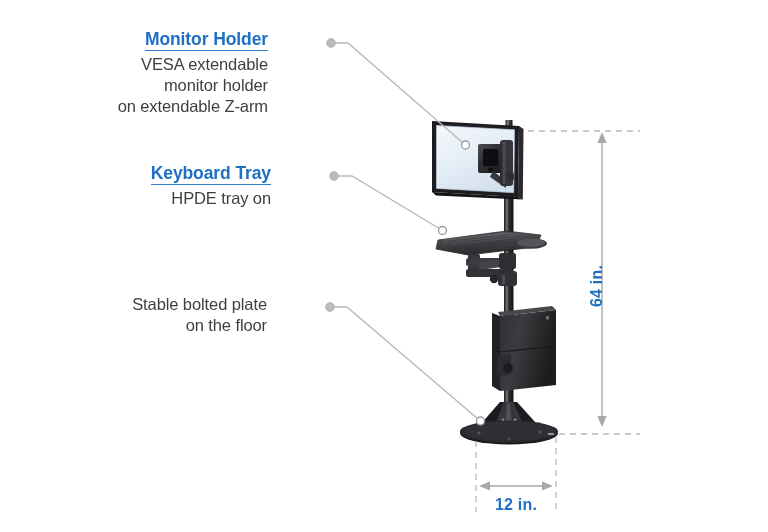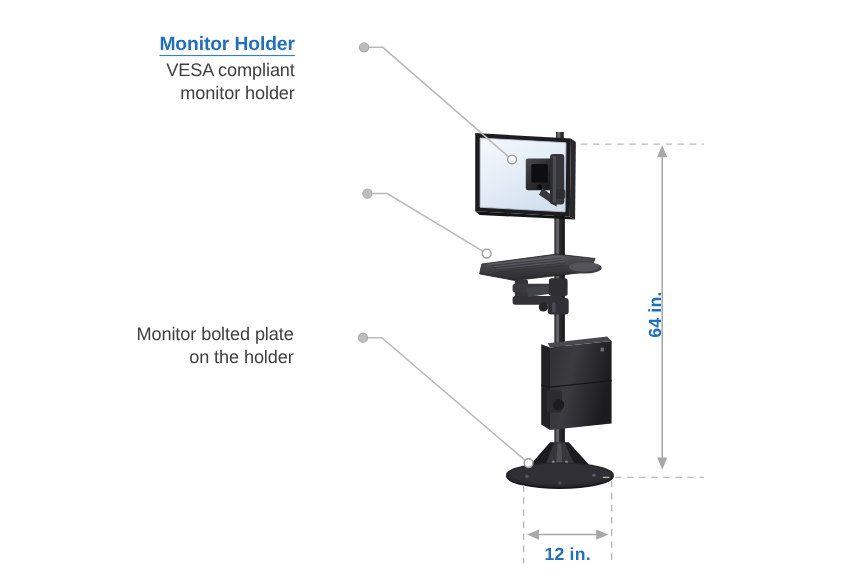--- a/index.html
+++ b/index.html
@@ -278,29 +278,32 @@
 
     <g>
       <path class="dimline" d="M487 486 L545 486"></path>
       <path class="dimhead" d="M479 486 L490 481.4 L490 490.6 Z"></path>
       <path class="dimhead" d="M553 486 L542 481.4 L542 490.6 Z"></path>
     </g>
   </svg>
 
   <div class="callout" style="right:460px; top:29px; width:240px;">
     <span class="title">Monitor Holder</span>
-    <span class="body">VESA compliant</span>
+    <span class="body">VESA extendable</span>
     <span class="body">monitor holder</span>
+    <span class="body">on extendable Z-arm</span>
   </div>
 
   <div class="callout" style="right:457px; top:163px; width:240px;">
+    <span class="title">Keyboard Tray</span>
+    <span class="body">HPDE tray on</span>
   </div>
 
   <div class="callout" style="right:461px; top:294px; width:240px;">
-    <span class="body">Monitor bolted plate</span>
-    <span class="body">on the holder</span>
+    <span class="body">Stable bolted plate</span>
+    <span class="body">on the floor</span>
   </div>
 
   <div class="dimlabel vertical" style="left:597px; top:277px; width:60px; text-align:center; margin-left:-30px;">64 in.</div>
 
   <div class="dimlabel" style="left:486px; top:496px; width:60px; text-align:center;">12 in.</div>
 
 </div>
 
 </body></html>

